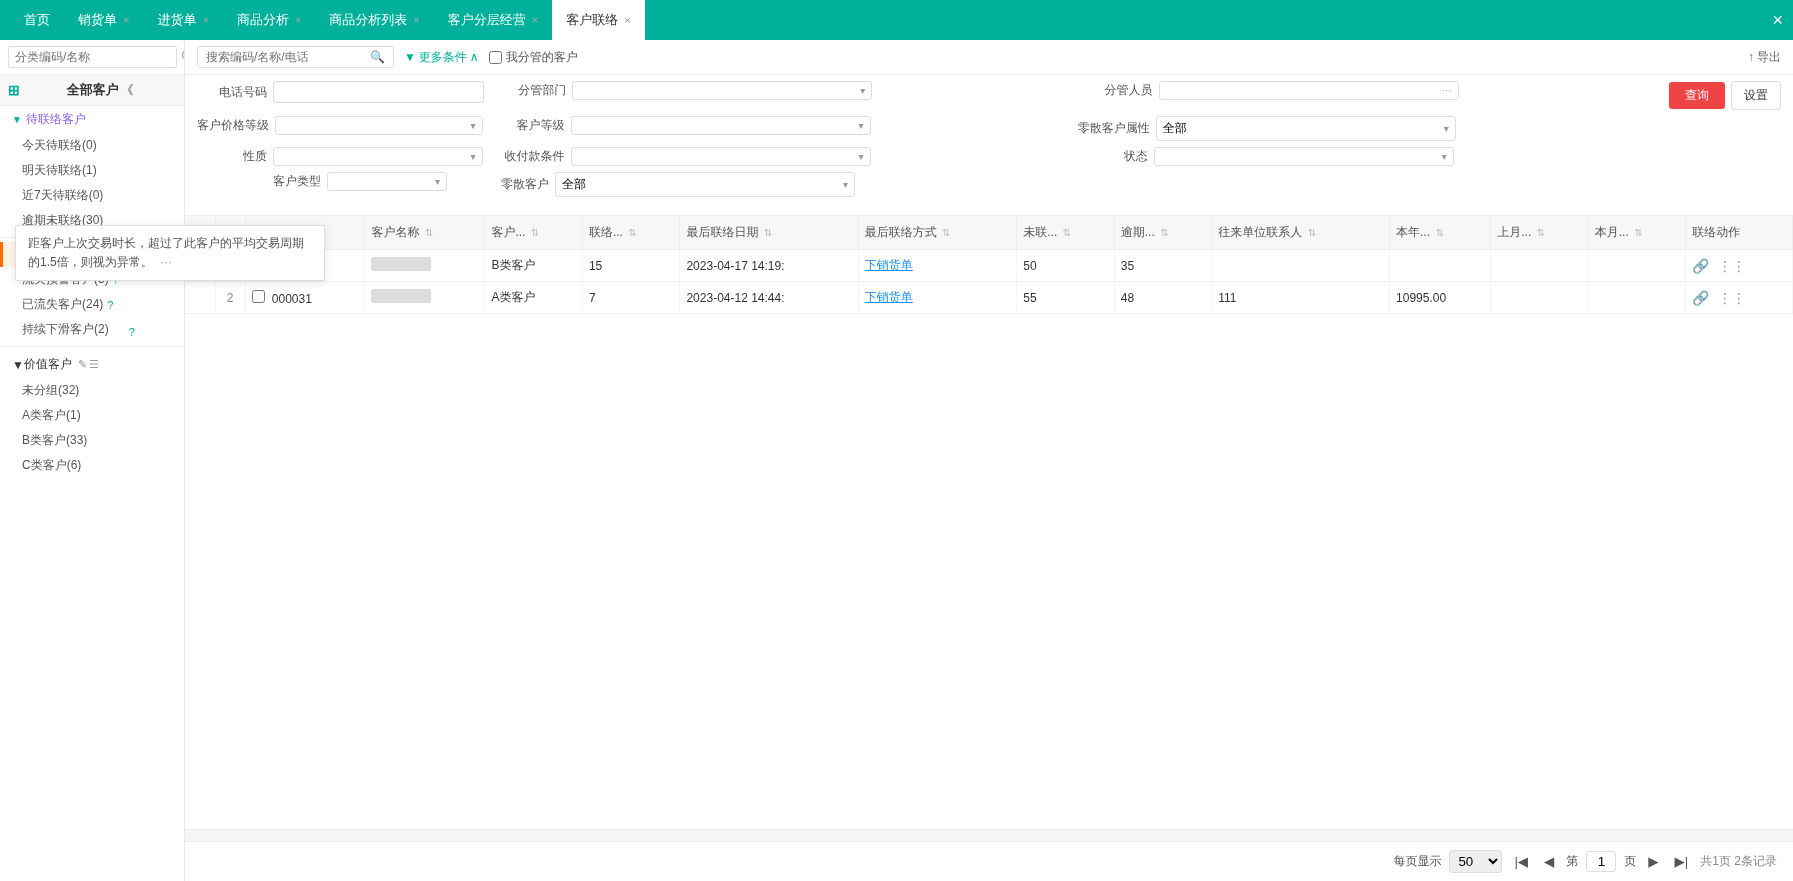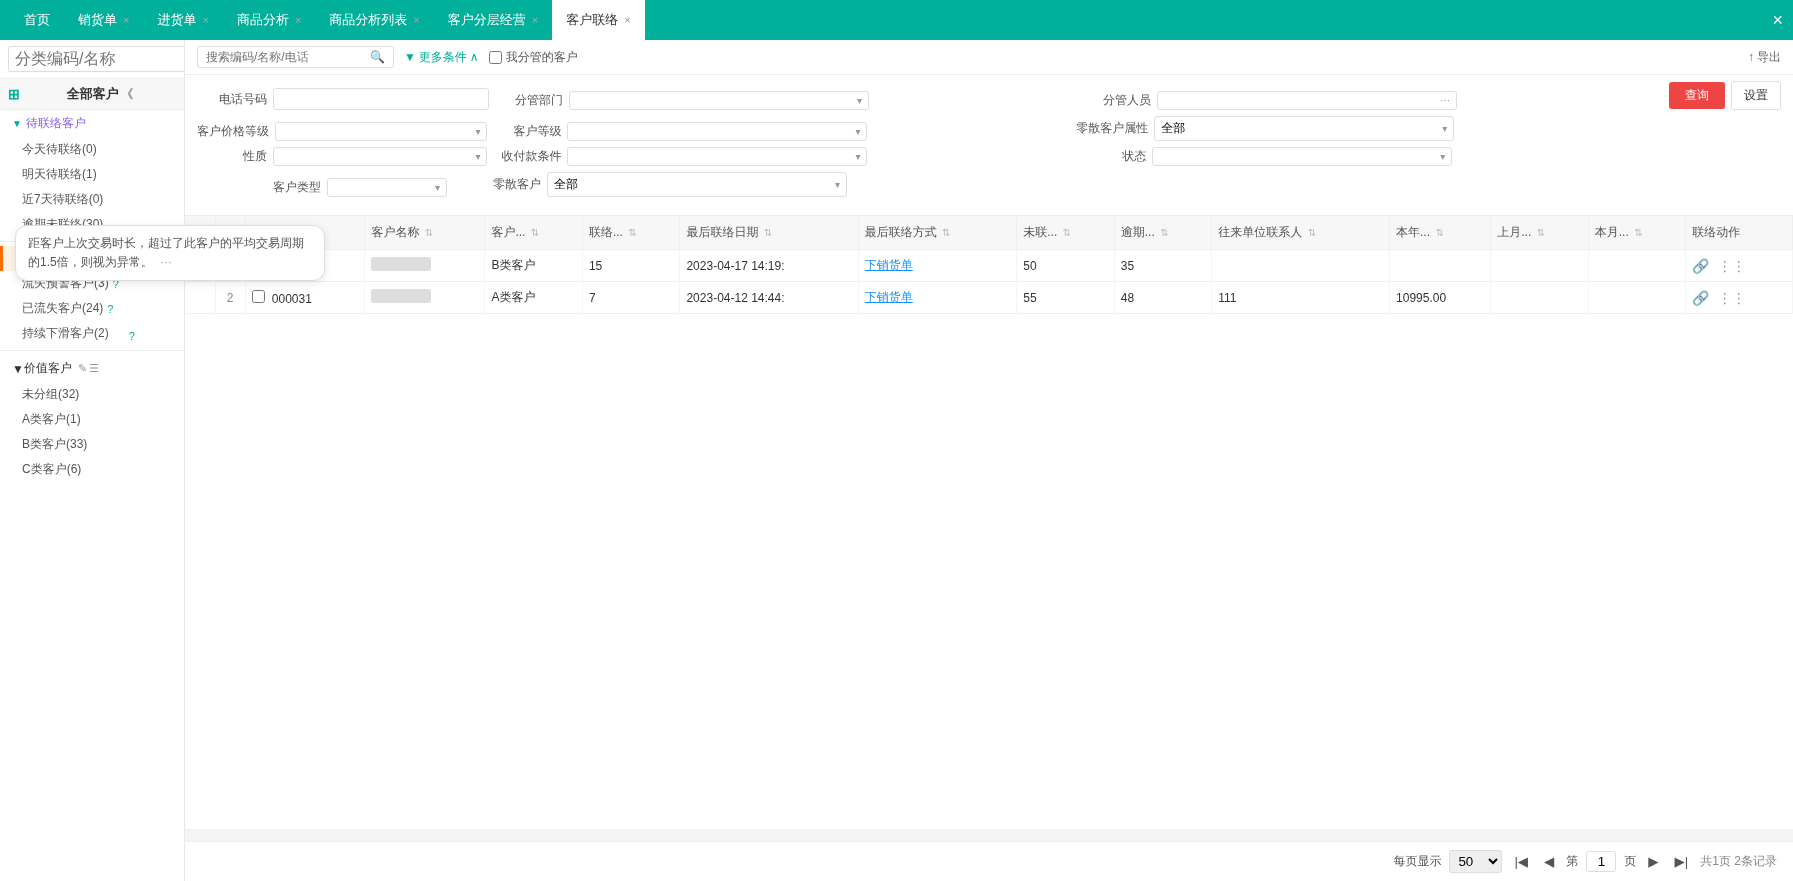--- a/index.html
+++ b/index.html
@@ -16,21 +16,21 @@
     .top-nav .nav-tab .close-x { margin-left: 6px; font-size: 11px; color: #aaa; }
     .top-nav .nav-tab.active .close-x { color: #999; }
     .close-btn { position: absolute; right: 10px; top: 50%; transform: translateY(-50%); color: #fff; font-size: 18px; cursor: pointer; }
 
     
     .main-layout { display: flex; height: calc(881px - 40px); }
 
     
     .sidebar { width: 185px; background: #fff; border-right: 1px solid #e8e8e8; display: flex; flex-direction: column; overflow: hidden; flex-shrink: 0; }
     .sidebar-search { display: flex; align-items: center; padding: 6px 8px; border-bottom: 1px solid #eee; }
-    .sidebar-search input { flex: 1; border: 1px solid #ddd; padding: 3px 6px; font-size: 16px; outline: none; border-radius: 2px; }
+    .sidebar-search input { flex: 1; border: 1px solid #ddd; padding: 3px 6px; font-size: 12px; outline: none; border-radius: 2px; }
     .sidebar-search .search-icon { margin-left: 4px; color: #999; }
 
     .sidebar-section-header { display: flex; align-items: center; padding: 6px 8px; background: #f7f7f7; border-bottom: 1px solid #eee; }
     .sidebar-section-header .icon-grid { color: #00b09b; margin-right: 4px; font-size: 14px; }
     .sidebar-section-header span { font-weight: bold; font-size: 13px; color: #333; flex: 1; }
     .sidebar-section-header .collapse-btn { color: #999; font-size: 12px; cursor: pointer; }
 
     .sidebar-group-header { display: flex; align-items: center; padding: 5px 8px 5px 12px; cursor: pointer; background: #fff; }
     .sidebar-group-header .triangle { margin-right: 4px; color: #00b09b; font-size: 10px; }
     .sidebar-group-header span { font-size: 12px; color: #8b5cf6; }
@@ -41,39 +41,39 @@
     .sidebar-group-separator { height: 1px; background: #f0f0f0; margin: 4px 0; }
 
     .sidebar-value-header { display: flex; align-items: center; padding: 5px 8px 5px 12px; cursor: pointer; }
     .sidebar-value-header span { font-size: 12px; color: #333; }
     .sidebar-value-header .edit-icon { margin-left: 6px; color: #999; font-size: 11px; }
 
     
     .tooltip-box {
       position: absolute; left: 15px; top: 225px; background: #fff; border: 1px solid #ddd;
       padding: 8px 12px; font-size: 12px; color: #555; z-index: 100; box-shadow: 0 2px 8px rgba(0,0,0,0.1);
-      max-width: 310px; line-height: 1.6; border-radius: 12px;
+      max-width: 310px; line-height: 1.6; border-radius: 2px;
     }
 
     
     .content-area { flex: 1; display: flex; flex-direction: column; overflow: hidden; background: #f5f5f5; }
 
     
     .filter-bar { background: #fff; padding: 6px 12px; border-bottom: 1px solid #eee; display: flex; align-items: center; gap: 10px; }
     .filter-bar .search-box { display: flex; align-items: center; border: 1px solid #ddd; border-radius: 3px; padding: 3px 8px; background: #fff; }
     .filter-bar .search-box input { border: none; outline: none; font-size: 12px; width: 160px; }
     .filter-bar .search-box .si { color: #999; margin-left: 4px; }
     .filter-bar .more-btn { color: #00b09b; cursor: pointer; font-size: 12px; display: flex; align-items: center; gap: 3px; }
     .filter-bar .my-customer { display: flex; align-items: center; gap: 4px; font-size: 12px; color: #555; cursor: pointer; }
     .filter-bar .my-customer input[type=checkbox] { cursor: pointer; }
     .export-btn { margin-left: auto; color: #666; font-size: 12px; cursor: pointer; display: flex; align-items: center; gap: 3px; }
 
     
     .adv-filters { background: #fff; border-bottom: 1px solid #eee; padding: 6px 12px; }
-    .adv-row { display: flex; align-items: flex-end; gap: 4px; margin-bottom: 6px; }
+    .adv-row { display: flex; align-items: flex-start; gap: 12px; margin-bottom: 6px; }
     .adv-row:last-child { margin-bottom: 12px; }
     .filter-field { display: flex; align-items: center; flex: 1; }
     .filter-label { color: #555; font-size: 12px; white-space: nowrap; min-width: 70px; text-align: right; margin-right: 6px; }
     .filter-input { flex: 1; border: 1px solid #ddd; border-radius: 3px; padding: 3px 6px; font-size: 12px; outline: none; }
     .filter-select { flex: 1; border: 1px solid #ddd; border-radius: 3px; padding: 3px 6px; font-size: 12px; outline: none; display: flex; align-items: center; justify-content: space-between; cursor: pointer; background: #fff; }
     .filter-select .arrow { color: #999; font-size: 10px; }
     .adv-row .action-btns { display: flex; gap: 6px; align-items: center; }
     .btn-query { background: #ef4444; color: #fff; border: none; padding: 5px 16px; border-radius: 3px; font-size: 12px; cursor: pointer; }
     .btn-settings { background: #fff; color: #333; border: 1px solid #ddd; padding: 5px 12px; border-radius: 3px; font-size: 12px; cursor: pointer; }
 

